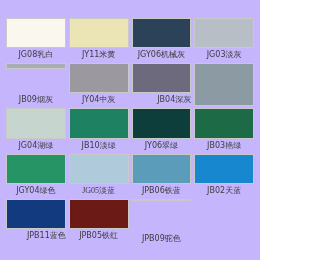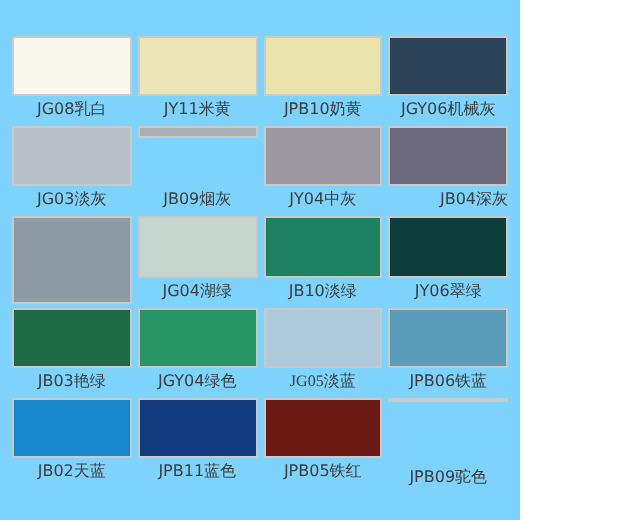--- a/index.html
+++ b/index.html
@@ -50,32 +50,28 @@
     height: 13px;
     color: #3c3c3c;
     white-space: nowrap;
     overflow: hidden;
     letter-spacing: 0px;
   }
 </style>
 </head>
 <body>
 
-<div id="swatch-grid" style="background: #7dd3fc;">
+<div id="swatch-grid" style="background: #c4b5fd;">
     <div class="swatch-cell">
       <div class="swatch-chip" style="background-color: rgb(250, 248, 238); border-color: rgb(201, 201, 201);"></div>
       <div class="swatch-label" style="color: rgb(60, 60, 60);">JG08乳白</div>
     </div>
     <div class="swatch-cell">
       <div class="swatch-chip" style="background-color: rgb(235, 228, 180); border-color: rgb(201, 201, 201);"></div>
       <div class="swatch-label" style="color: rgb(60, 60, 60);">JY11米黄</div>
-    </div>
-    <div class="swatch-cell">
-      <div class="swatch-chip" style="background-color: rgb(233, 226, 171); border-color: rgb(201, 201, 201);"></div>
-      <div class="swatch-label" style="color: rgb(60, 60, 60);">JPB10奶黄</div>
     </div>
     <div class="swatch-cell">
       <div class="swatch-chip" style="background-color: rgb(43, 66, 88); border-color: rgb(201, 201, 201);"></div>
       <div class="swatch-label" style="color: rgb(60, 60, 60);">JGY06机械灰</div>
     </div>
     <div class="swatch-cell">
       <div class="swatch-chip" style="background-color: rgb(184, 190, 198); border-color: rgb(201, 201, 201);"></div>
       <div class="swatch-label" style="color: rgb(60, 60, 60);">JG03淡灰</div>
     </div>
     <div class="swatch-cell">
@@ -120,21 +116,21 @@
     <div class="swatch-cell">
       <div class="swatch-chip" style="background-color: rgb(90, 156, 186); border-color: rgb(201, 201, 201);"></div>
       <div class="swatch-label" style="color: rgb(60, 60, 60);">JPB06铁蓝</div>
     </div>
     <div class="swatch-cell">
       <div class="swatch-chip" style="background-color: rgb(23, 135, 207); border-color: rgb(201, 201, 201);"></div>
       <div class="swatch-label" style="color: rgb(60, 60, 60);">JB02天蓝</div>
     </div>
     <div class="swatch-cell">
       <div class="swatch-chip" style="background-color: rgb(18, 58, 126); border-color: rgb(201, 201, 201);"></div>
-      <div class="swatch-label" style="color: rgb(60, 60, 60);">JPB11蓝色</div>
+      <div class="swatch-label" style="color: rgb(60, 60, 60); text-align: right;">JPB11蓝色</div>
     </div>
     <div class="swatch-cell">
       <div class="swatch-chip" style="background-color: rgb(108, 26, 22); border-color: rgb(201, 201, 201);"></div>
       <div class="swatch-label" style="color: rgb(60, 60, 60); text-align: center;">JPB05铁红</div>
     </div>
     <div class="swatch-cell">
       <div class="swatch-chip" style="background-color: rgb(171, 150, 140); border-color: rgb(201, 201, 201);"></div>
       <div class="swatch-label" style="color: rgb(60, 60, 60); margin-top: 31px;">JPB09驼色</div>
     </div>
   </div>

